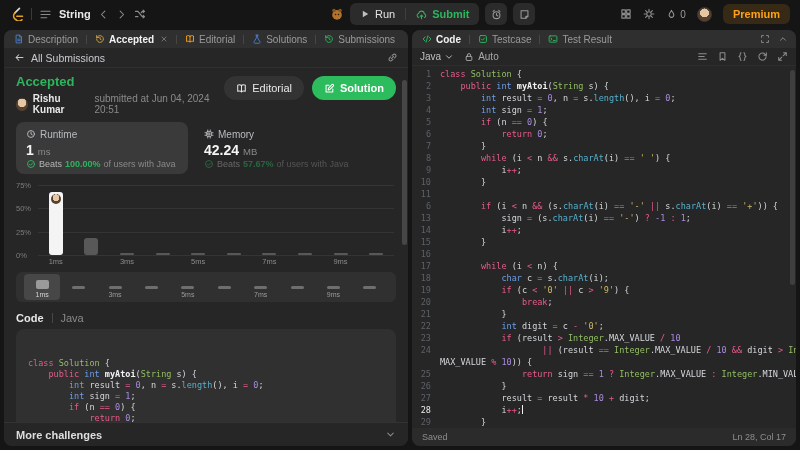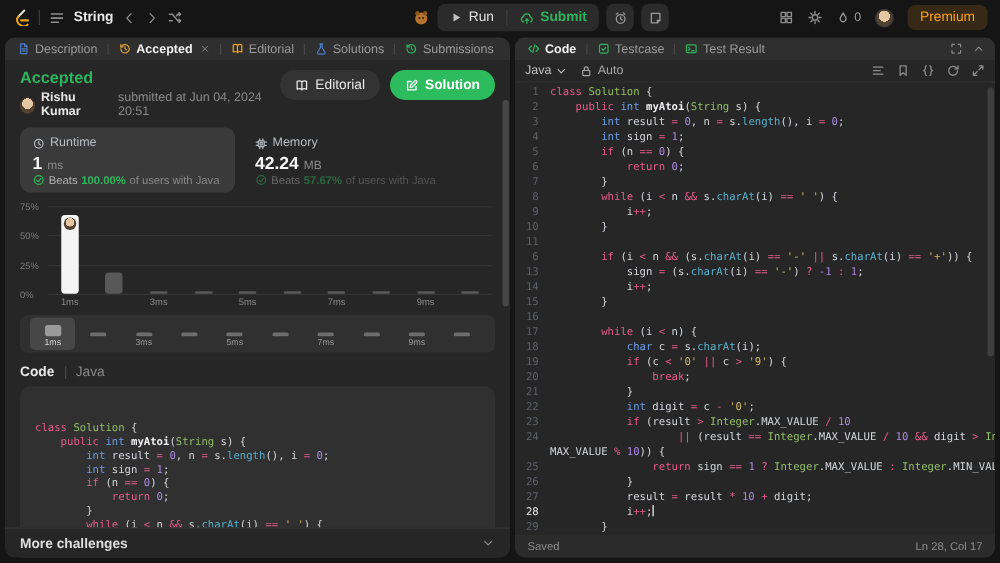--- a/index.html
+++ b/index.html
@@ -19,21 +19,21 @@
   .tb-ic{color:#8d8d8d;display:flex;align-items:center;cursor:pointer}
   .tb-center{position:absolute;left:330px;top:3px;display:flex;gap:6px}
   .btn-group{display:flex;align-items:center;background:#2b2b2b;border-radius:6px;height:22px;overflow:hidden}
   .btn-group .gbtn{display:flex;align-items:center;gap:5px;padding:0 10px;height:100%;font-size:11px;color:#e3e3e3;cursor:pointer}
   .gbtn.submit{color:#2db55d;font-weight:bold}
   .gdiv{width:1px;height:12px;background:#3f3f3f}
   .sq-btn{width:22px;height:22px;background:#2b2b2b;border-radius:6px;display:flex;align-items:center;justify-content:center;color:#9a9a9a;cursor:pointer}
   .tb-right{margin-left:auto;display:flex;align-items:center;gap:11px}
   .streak{display:flex;align-items:center;gap:3px;color:#9a9a9a;font-size:10px}
   .avatar{width:15px;height:15px;border-radius:50%;background:radial-gradient(circle at 50% 38%,#e6c7a4 0 42%,#54412f 44% 100%);border:1px solid #3a3a3a;cursor:pointer}
-  .premium{background:rgba(255,161,22,.14);color:#ffa116;font-size:11px;font-weight:normal;border-radius:6px;padding:4px 10px;cursor:pointer}
+  .premium{background:rgba(255,161,22,.14);color:#ffa116;font-size:11px;font-weight:bold;border-radius:6px;padding:4px 10px;cursor:pointer}
 
   
   .panels{position:absolute;top:30px;left:4px;right:4px;bottom:4px;display:flex;gap:4px}
   .panel{background:#262626;border-radius:8px;position:relative;overflow:hidden}
   .panel.left{width:404px;flex:none}
   .panel.right{flex:1}
   .tabstrip{height:18px;background:#2f2f2f;display:flex;align-items:center;padding:0 8px;gap:6px;font-size:10px;color:#9a9a9a}
   .tab{display:flex;align-items:center;gap:4px;cursor:pointer;padding:0 2px;white-space:nowrap}
   .tab .lbl{color:#9a9a9a}
   .tab.active .lbl{color:#f2f2f2;font-weight:bold}
@@ -53,21 +53,21 @@
   .submitted{font-size:10px;color:#8a8a8a}
   .rr-buttons{display:flex;gap:8px;margin-top:2px}
   .pill{height:24px;border-radius:12px;display:flex;align-items:center;gap:5px;padding:0 12px;font-size:11px;cursor:pointer}
   .pill.dark{background:#333333;color:#e8e8e8}
   .pill.green{background:#2cbb5d;color:#fff;font-weight:bold}
 
   .stats{display:flex;gap:6px;margin-top:7px}
   .stat-card{width:172px;height:52px;border-radius:8px;padding:7px 10px 0 10px}
   .stat-card.selected{background:#3a3a3a;cursor:pointer}
   .stat-card.plain{cursor:pointer}
-  .sc-top{display:flex;align-items:center;gap:4px;font-size:10px;color:#b9bcc0}
+  .sc-top{display:flex;gap:4px;font-size:10px;color:#b9bcc0}
   .sc-val{margin-top:2px;display:flex;align-items:baseline;gap:4px}
   .sc-val .big{font-size:14px;font-weight:bold;color:#f4f4f4}
   .sc-val .unit{font-size:9.5px;color:#8a8a8a}
   .sc-beats{display:flex;align-items:center;gap:3px;font-size:9px;color:#b5b5b5;margin-top:1px}
   .sc-beats .pct{color:#2db55d;font-weight:bold}
   .sc-beats .sfx{color:#8a8a8a}
   .dim{opacity:.45}
 
   .chart{margin-top:9px;position:relative;height:86px}
   .plot{position:absolute;left:22px;right:2px;top:2px;height:70px}
@@ -391,20 +391,34 @@
           </span>
           <span class="tdiv"></span>
           <span class="tab">
             <svg class="ic s10" style="color: rgb(45, 181, 93);">
               <use href="#i-history"></use>
             </svg>
             <span class="lbl">Submissions</span>
           </span>
         </div>
 
+      <div class="backrow">
+        <span class="tb-ic">
+            <svg class="ic s11" style="color:#c7cbd1">
+              <use href="#i-arrowl"></use>
+            </svg>
+          </span>
+        <span>All Submissions</span>
+        <span class="spacer"></span>
+        <span class="tb-ic">
+            <svg class="ic s11">
+              <use href="#i-link"></use>
+            </svg>
+          </span>
+      </div>
 
       <div class="lp-content">
         <div class="result-row">
           <div>
             <div class="status-accepted">Accepted</div>
             <div class="subrow">
               <span class="mini-avatar"></span>
               <span class="author">Rishu Kumar</span>
               <span class="submitted">submitted at Jun 04, 2024 20:51</span>
             </div>

